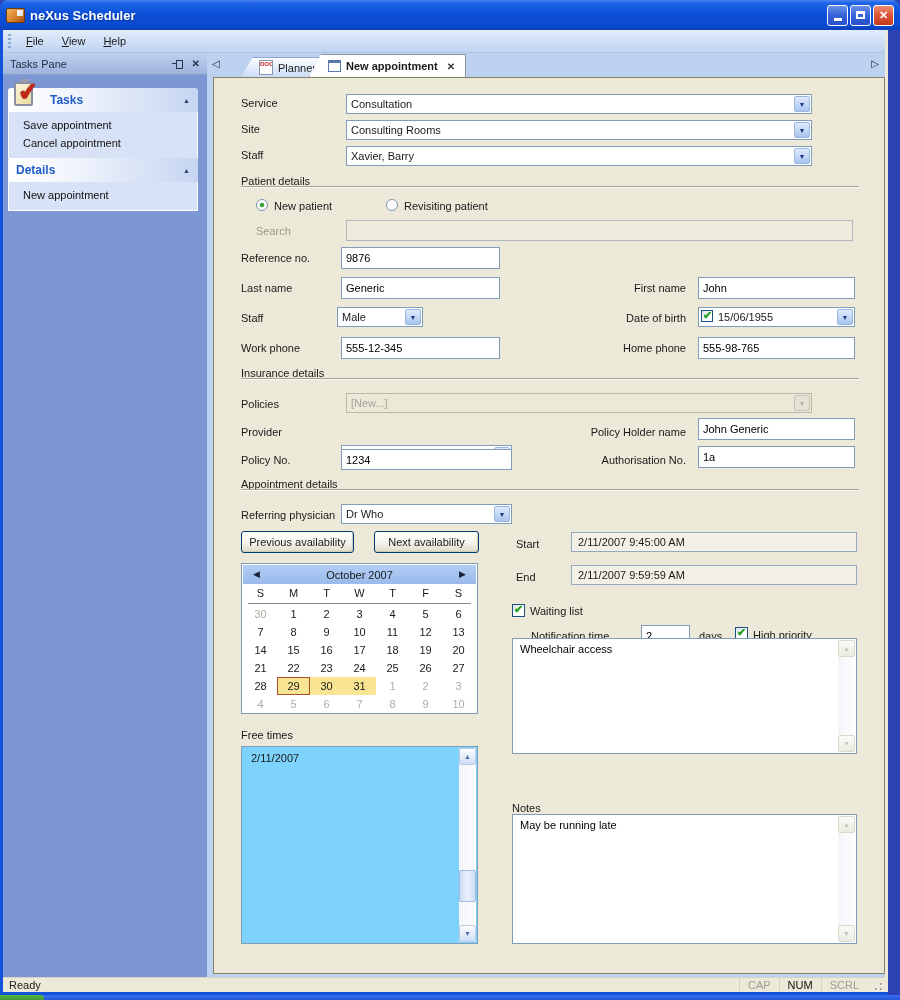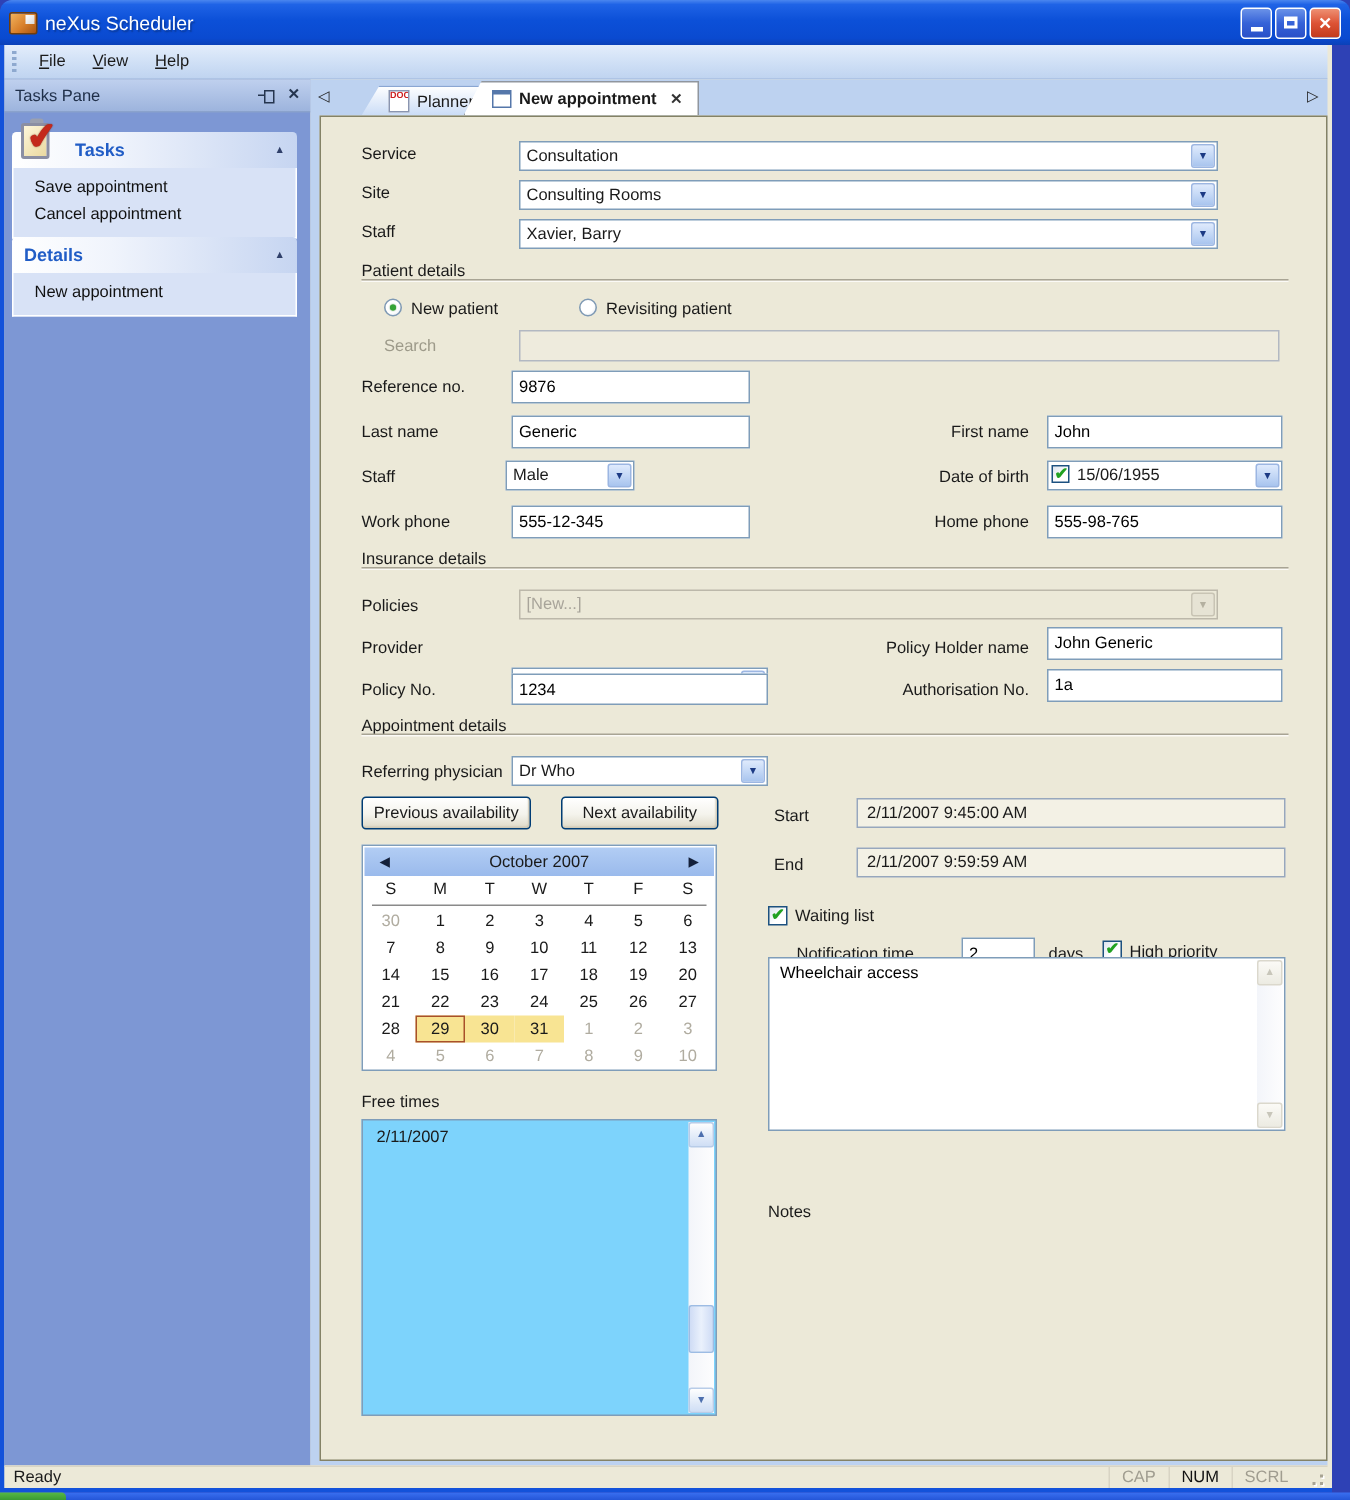--- a/index.html
+++ b/index.html
@@ -9,21 +9,21 @@
 
   
   .titlebar { position:absolute; left:0; top:0; width:900px; height:30px;
     background:linear-gradient(180deg,#4a86ef 0%,#1f63e6 10%,#0c50d8 45%,#0a4ad0 85%,#0b41b8 100%);
     border-radius:8px 8px 0 0; display:flex; align-items:center; padding:0 6px; }
   .app-icon { width:19px; height:15px; margin-right:5px; border-radius:2px;
     background:linear-gradient(135deg,#f2b35e 0%,#d87f2a 55%,#a65312 100%);
     border:1px solid #6e3c0c; position:relative; }
   .app-icon::after { content:""; position:absolute; right:1px; top:1px; width:6px; height:6px;
     background:linear-gradient(135deg,#fff,#d8d8d8); }
-  .title-text { color:#fff; font-weight:normal; font-size:13px; text-shadow:1px 1px 1px #0a3a9a;text-align:right; }
+  .title-text { color:#fff; font-weight:bold; font-size:13px; text-shadow:1px 1px 1px #0a3a9a;text-align:right; }
   .win-btns { margin-left:auto; display:flex; gap:2px; }
   .wbtn { width:21px; height:21px; border:1px solid #fff; border-radius:3px; color:#fff;
     display:flex; align-items:center; justify-content:center; font-size:11px; font-weight:bold;
     background:linear-gradient(180deg,#6a92e8 0%,#3562d8 50%,#2a50c8 100%); }
   .wbtn.close { background:linear-gradient(180deg,#ee9073 0%,#dd5335 50%,#c23a1c 100%); }
   .wbtn .min-glyph { width:8px; height:3px; background:#fff; margin-top:9px; }
   .wbtn .max-glyph { width:9px; height:8px; border:2px solid #fff; border-top-width:3px; }
 
   .win-inner-border { position:absolute; left:0; top:30px; width:888px; height:962px;
     background:#ece9d8; border-left:3px solid #1352da; }
@@ -441,20 +441,27 @@
     <div class="tree" style="left:27px;top:668px;width:237px;height:198px;">
       <span class="tree-root">2/11/2007</span>
       <div class="vsb">
         <div class="sbtn up">▲</div>
         <div class="sthumb" style="top:122px;height:32px;"></div>
         <div class="sbtn down">▼</div>
       </div>
     </div>
 
     <span class="lbl" style="left:298px;top:724px;">Notes</span>
+    <div class="ta" style="left:298px;top:736px;width:345px;height:130px;">
+      <textarea style="">May be running late</textarea>
+      <div class="vsb dis">
+        <div class="sbtn up">▲</div>
+        <div class="sbtn down">▼</div>
+      </div>
+    </div>
 
   </div>
 </div>
 
 <div class="statusbar">
   <span class="status-ready">Ready</span>
   <span class="status-right" id="status-indicators">
       <span class="sind">CAP</span>
       <span class="sind on">NUM</span>
       <span class="sind">SCRL</span>

